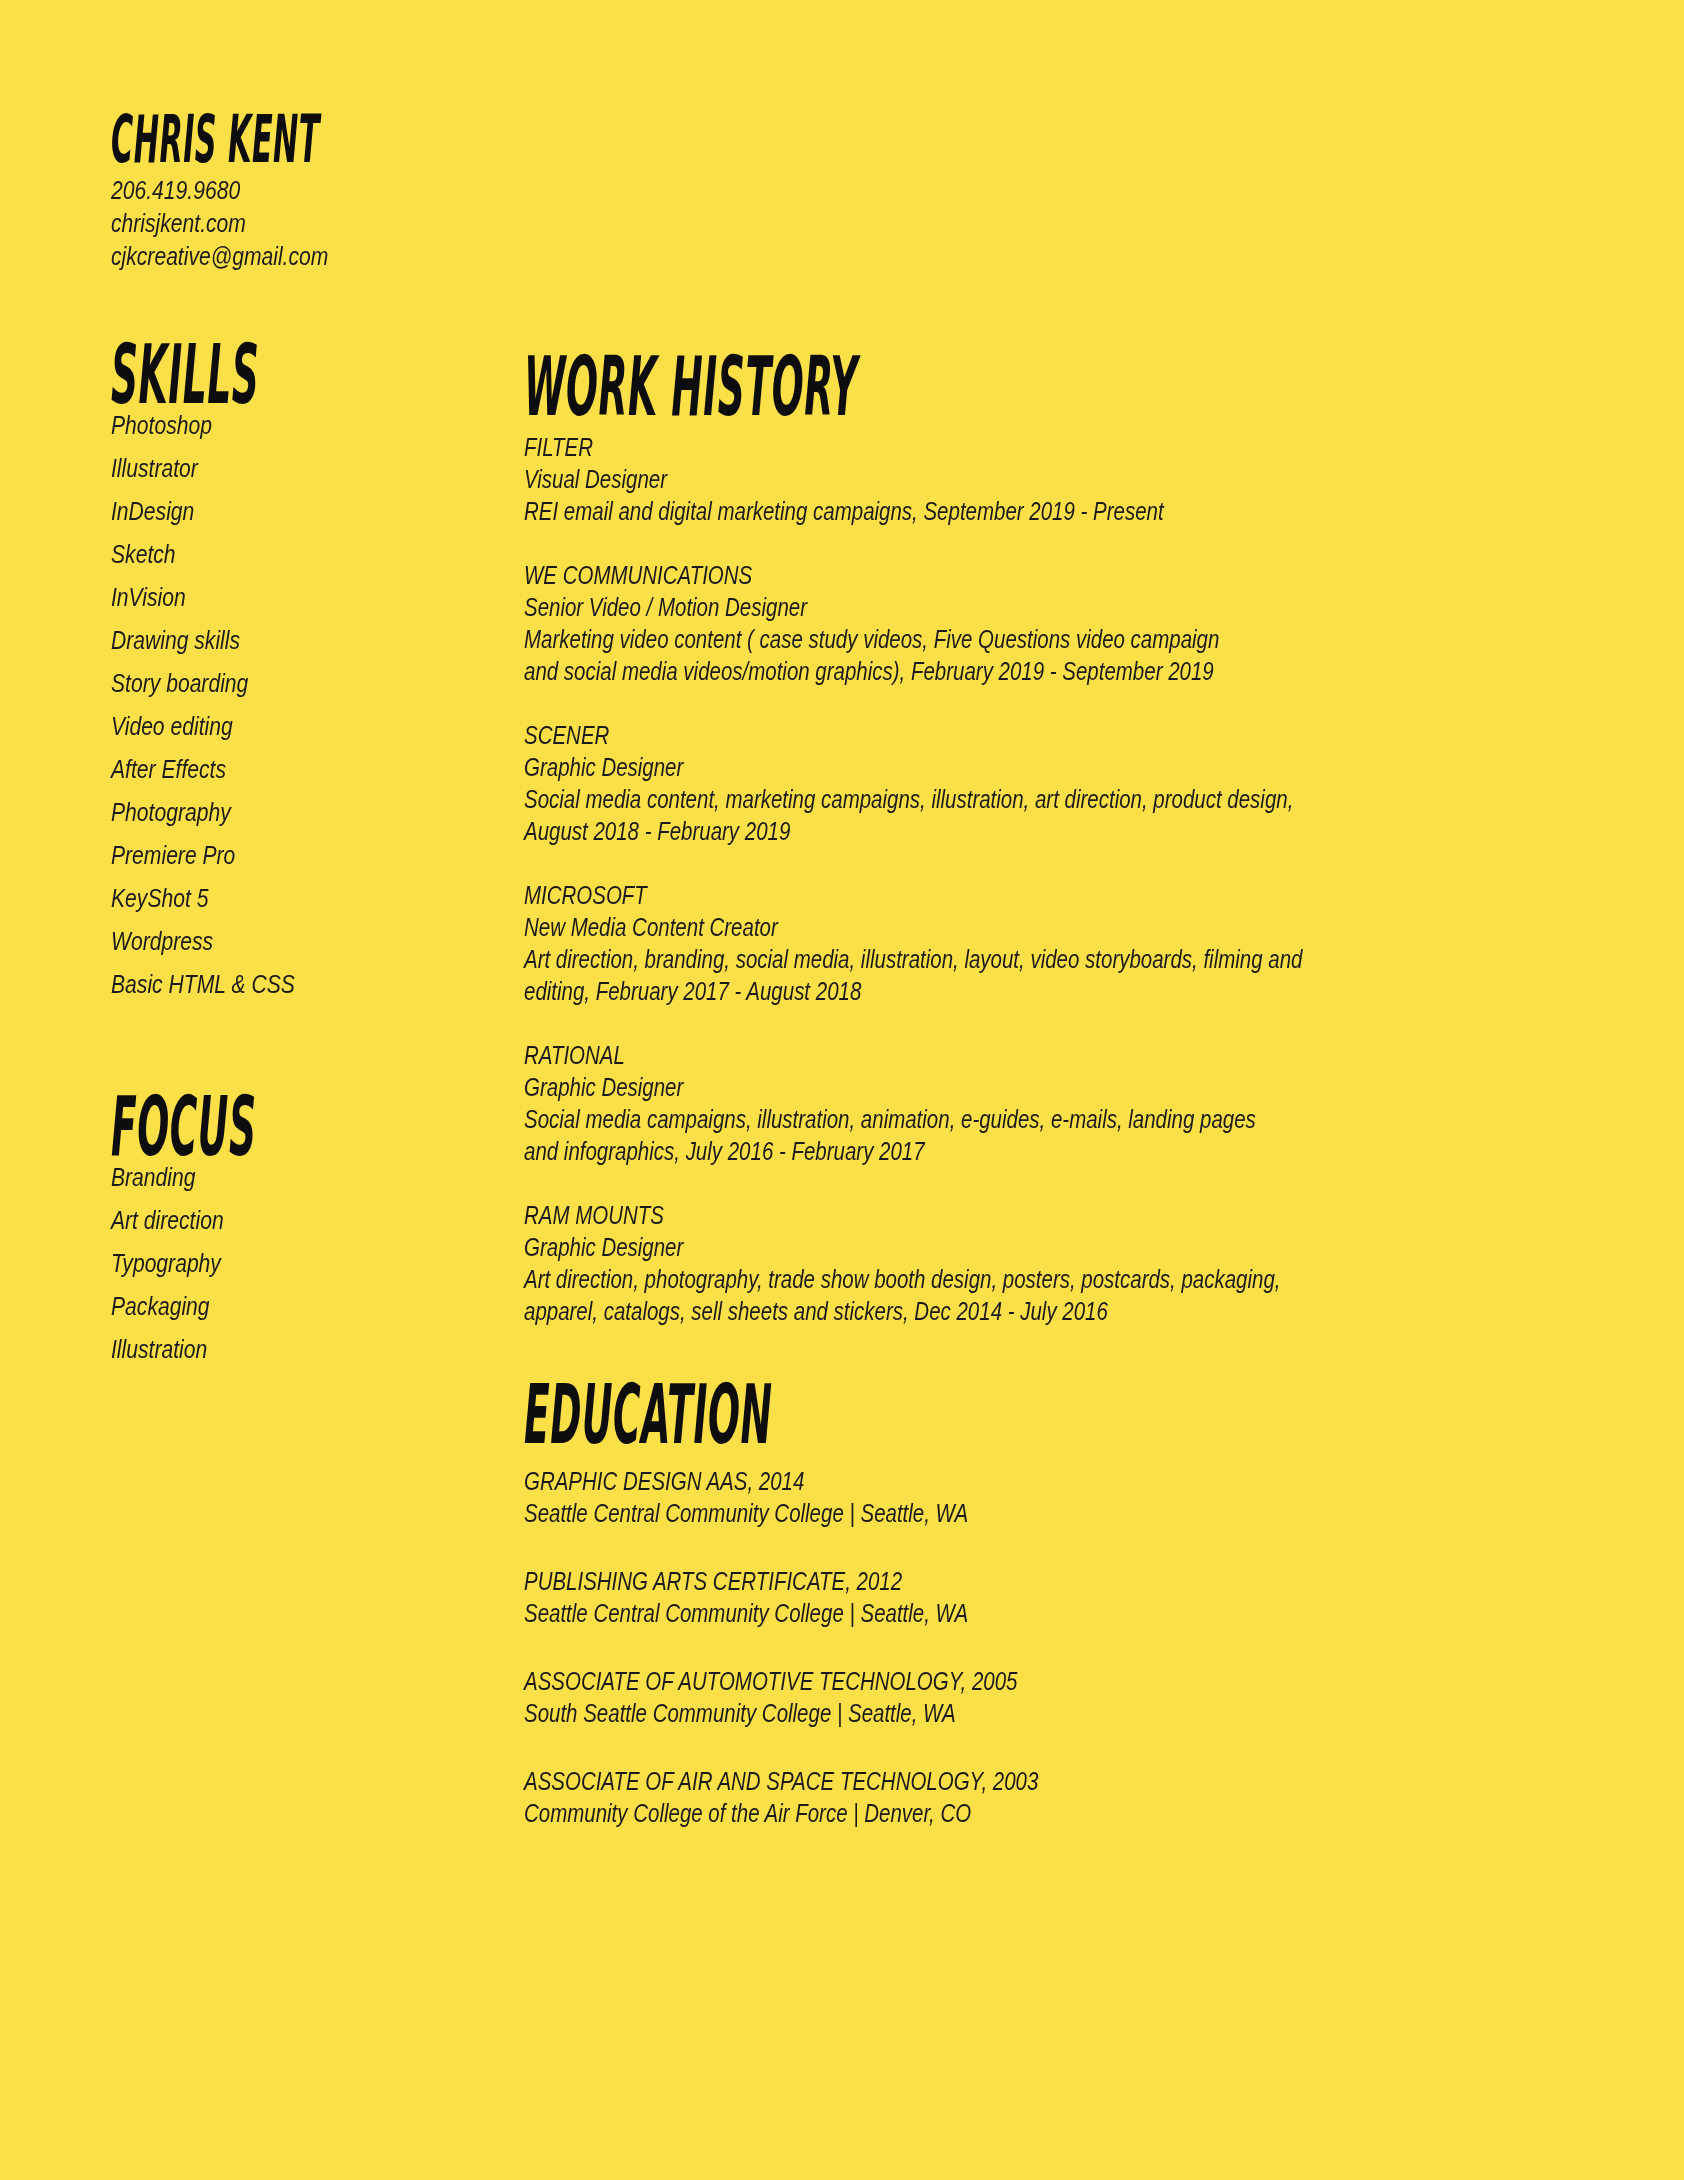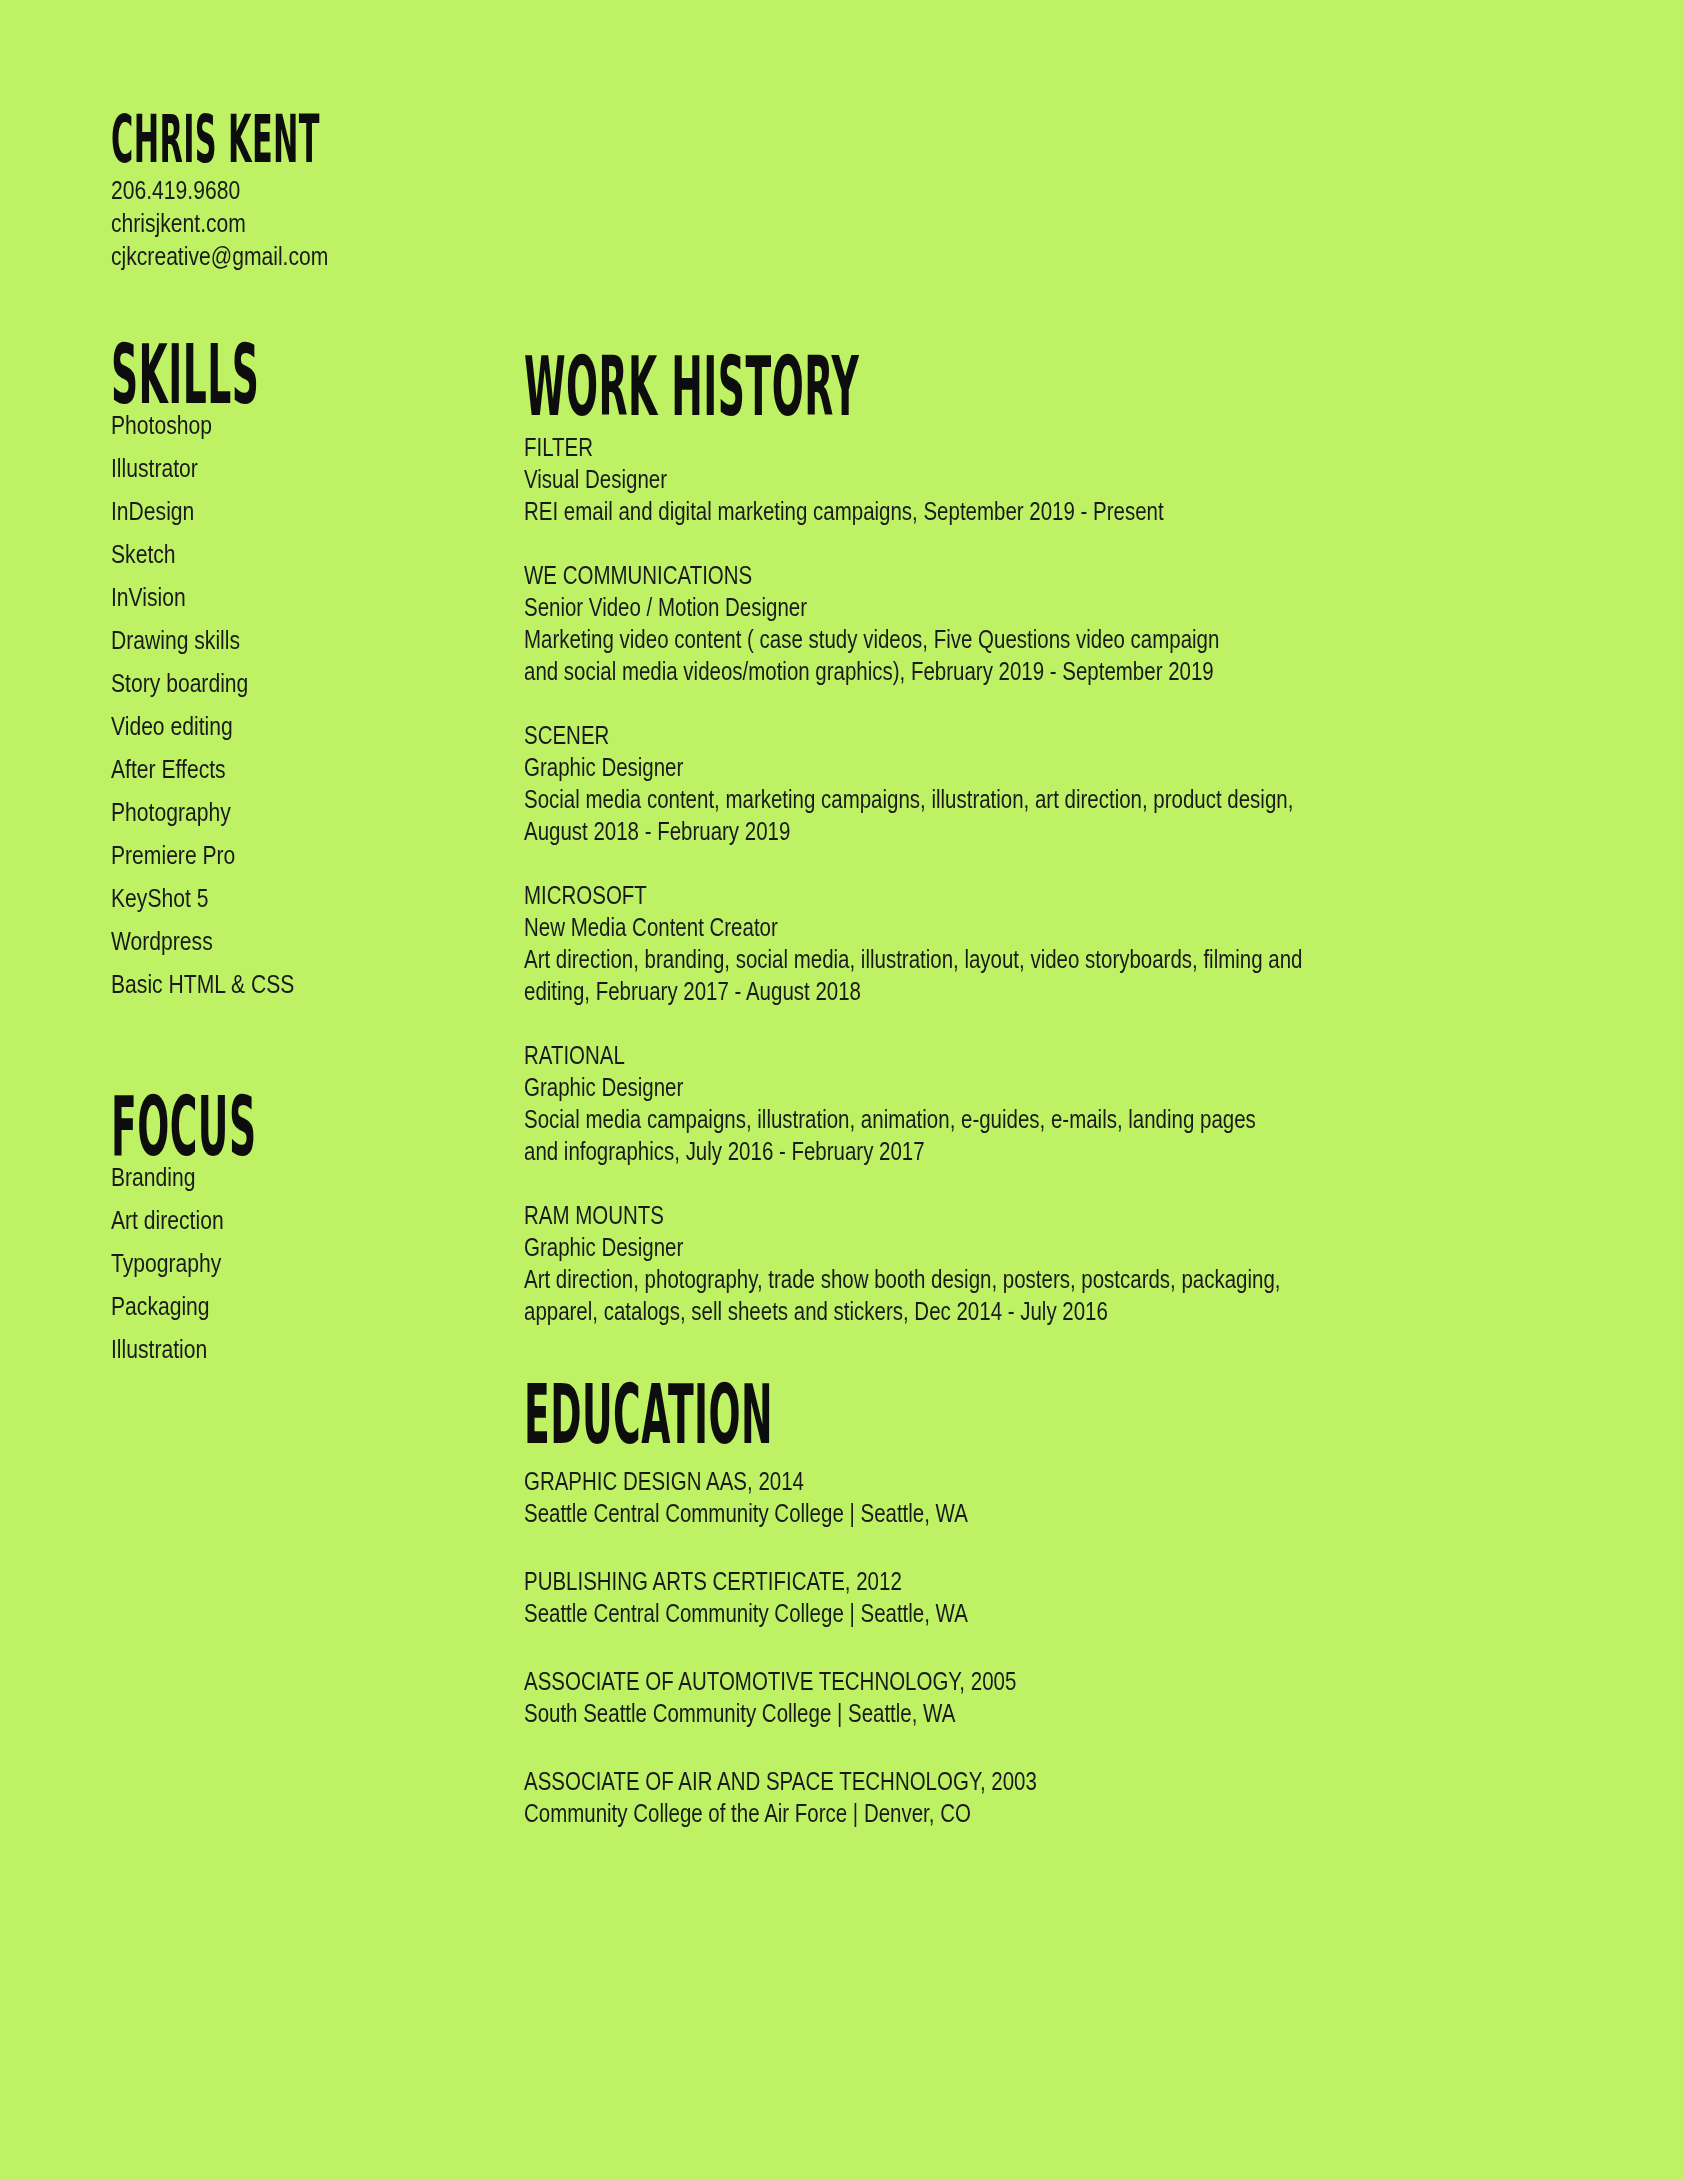--- a/index.html
+++ b/index.html
@@ -12,21 +12,22 @@
     height: 2181px;
     position: relative;
     font-family: "Liberation Sans", sans-serif;
     color: #121212;
     overflow: hidden;
   }
 
   .page {
     position: absolute;
     inset: 0;
-    background: #bef264;
+    background: #fde047;
+    font-style: italic;
   }
 
   
   .display {
     font-family: "DejaVu Sans", sans-serif;
     font-weight: 700;
     transform: scaleX(0.46);
     transform-origin: left center;
     white-space: nowrap;
     letter-spacing: 0.012em;

